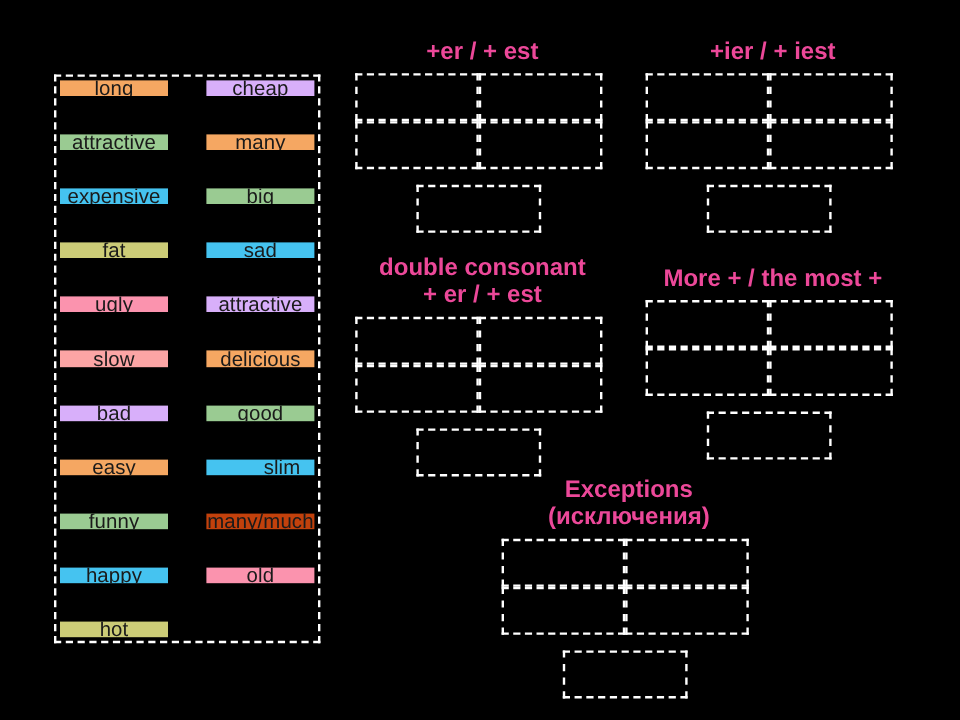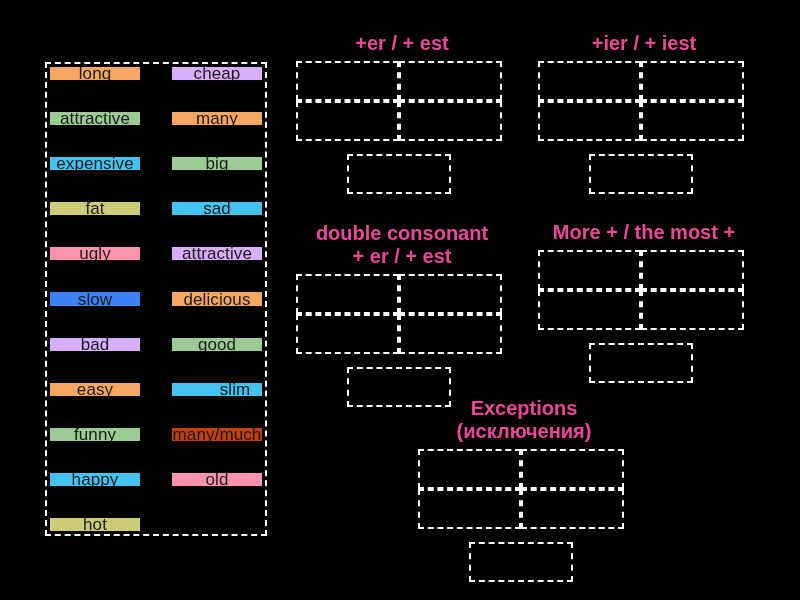--- a/index.html
+++ b/index.html
@@ -97,21 +97,21 @@
       <div class="word-tile" style="background: rgb(245, 167, 98);">long</div>
       <div class="word-tile" style="background: rgb(216, 175, 250);">cheap</div>
       <div class="word-tile" style="background: rgb(154, 203, 146);">attractive</div>
       <div class="word-tile" style="background: rgb(245, 167, 98);">many</div>
       <div class="word-tile" style="background: rgb(69, 195, 240);">expensive</div>
       <div class="word-tile" style="background: rgb(154, 203, 146);">big</div>
       <div class="word-tile" style="background: rgb(204, 204, 119);">fat</div>
       <div class="word-tile" style="background: rgb(69, 195, 240);">sad</div>
       <div class="word-tile" style="background: rgb(251, 147, 174);">ugly</div>
       <div class="word-tile" style="background: rgb(216, 175, 250);">attractive</div>
-      <div class="word-tile" style="background: #3b82f6;">slow</div>
+      <div class="word-tile" style="background: #fca5a5;">slow</div>
       <div class="word-tile" style="background: rgb(245, 167, 98);">delicious</div>
       <div class="word-tile" style="background: rgb(216, 175, 250);">bad</div>
       <div class="word-tile" style="background: rgb(154, 203, 146);">good</div>
       <div class="word-tile" style="background: rgb(245, 167, 98);">easy</div>
       <div class="word-tile" style="background: rgb(69, 195, 240); padding-left: 36px;">slim</div>
       <div class="word-tile" style="background: rgb(154, 203, 146);">funny</div>
       <div class="word-tile" style="background: #c2410c;">many/much</div>
       <div class="word-tile" style="background: rgb(69, 195, 240);">happy</div>
       <div class="word-tile" style="background: rgb(251, 147, 174);">old</div>
       <div class="word-tile" style="background: rgb(204, 204, 119);">hot</div>
@@ -145,21 +145,21 @@
     <div class="dz-row">
       <div class="dropzone dz-wide"></div>
       <div class="dropzone dz-wide"></div>
     </div>
     <div class="dz-center-row">
       <div class="dropzone dz-center"></div>
     </div>
   </div>
 </div>
 
-<div class="category" style="left:296px; top:222px; width:212px;">
+<div class="category" style="left:296px; top:212px; width:212px;">
   <div class="category-title">double consonant
 + er / + est</div>
   <div class="dropzones">
     <div class="dz-row">
       <div class="dropzone dz-wide"></div>
       <div class="dropzone dz-wide"></div>
     </div>
     <div class="dz-row">
       <div class="dropzone dz-wide"></div>
       <div class="dropzone dz-wide"></div>

